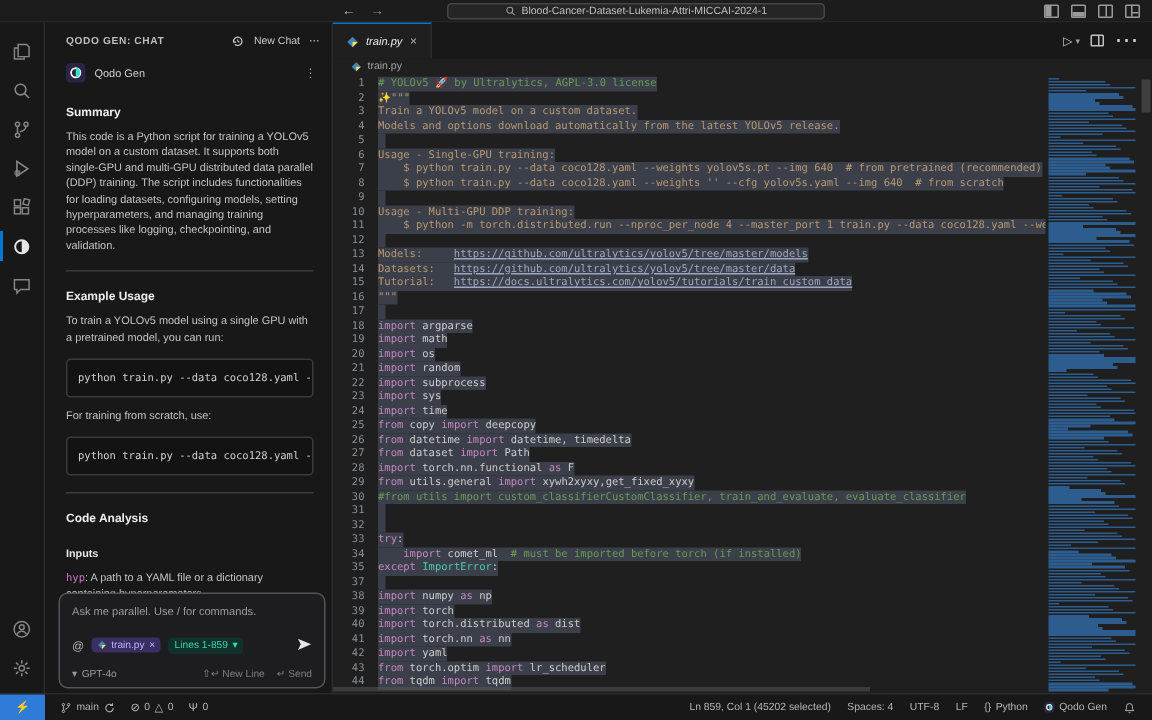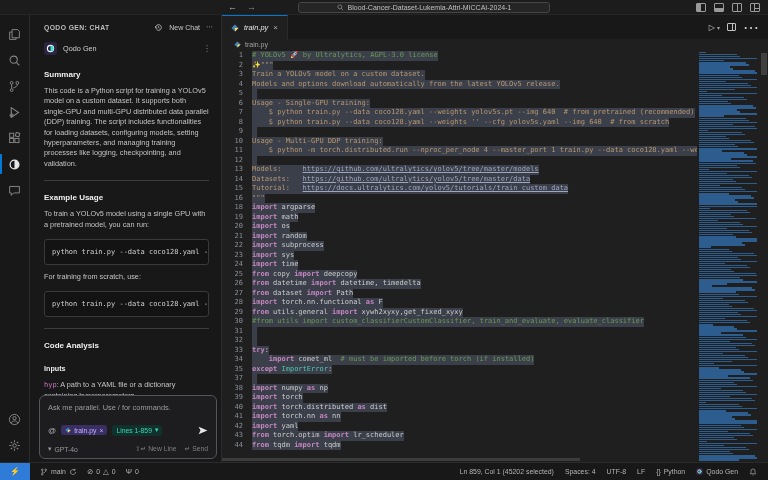--- a/index.html
+++ b/index.html
@@ -85,21 +85,21 @@
   .split-icon::before { content:""; position:absolute; left:4px; top:0; bottom:0; width:1px; background:#c2c2c2; }
   .breadcrumb { height:11px; display:flex; align-items:center; gap:4px; padding-left:12px;
     font-size:7px; color:#a3a3a3; background:#1f1f1f; }
 
   .code-area { position:relative; flex:1; overflow:hidden; background:#1f1f1f; }
   .code-lines { position:absolute; left:0; top:1px; right:71px; bottom:0; overflow:hidden; }
   .code-line { display:flex; height:9.5px; line-height:9.5px; font-family:"DejaVu Sans Mono", monospace; font-size:7px; }
   .gutter { width:30px; flex:none; text-align:right; padding-right:9px; color:#8a8f98; }
   .line-body { white-space:pre; }
   .sel { background:#3a3f4a; display:inline-block; height:9.5px; }
-  .tk-c { color:#6A9955; } .tk-s { color:#b99770; } .tk-k { color:#C586C0;font-weight:bold; }
+  .tk-c { color:#6A9955; } .tk-s { color:#b99770; } .tk-k { color:#C586C0; }
   .tk-i { color:#cccccc; } .tk-t { color:#4EC9B0; } .tk-b { color:#569CD6; }
   .tk-l { color:#9fa6c0; text-decoration:underline; } .tk-e { color:#d7ba7d; }
 
   .minimap { position:absolute; top:2px; bottom:0; right:8px; width:63px; overflow:hidden; }
   .mm-bar { height:1.3px; margin-bottom:0.75px; background:#2d5c8e; margin-left:2px; }
   .vscroll { position:absolute; right:0; top:0; bottom:0; width:8px; }
   .vthumb { position:absolute; top:3px; right:1px; width:6px; height:22px; background:#5a5a5a; opacity:.55; }
   .hscroll { position:absolute; left:0; bottom:0; height:5px; right:71px; }
   .hthumb { position:absolute; left:0; bottom:1px; height:3px; width:358px; background:#5a5a5a; opacity:.5; }
 
@@ -372,20 +372,24 @@
               <span class="gutter">14</span>
               <span class="line-body"><span class="sel"><span class="tk-s">Datasets:   </span><span class="tk-l">https://github.com/ultralytics/yolov5/tree/master/data</span></span></span>
             </div>
             <div class="code-line">
               <span class="gutter">15</span>
               <span class="line-body"><span class="sel"><span class="tk-s">Tutorial:   </span><span class="tk-l">https://docs.ultralytics.com/yolov5/tutorials/train_custom_data</span></span></span>
             </div>
             <div class="code-line">
               <span class="gutter">16</span>
               <span class="line-body"><span class="sel"><span class="tk-s">"""</span></span></span>
+            </div>
+            <div class="code-line">
+              <span class="gutter">17</span>
+              <span class="line-body"><span class="sel" style="width: 5px; overflow: hidden;">&nbsp;</span></span>
             </div>
             <div class="code-line">
               <span class="gutter">18</span>
               <span class="line-body"><span class="sel"><span class="tk-k">import </span><span class="tk-i">argparse</span></span></span>
             </div>
             <div class="code-line">
               <span class="gutter">19</span>
               <span class="line-body"><span class="sel"><span class="tk-k">import </span><span class="tk-i">math</span></span></span>
             </div>
             <div class="code-line">

